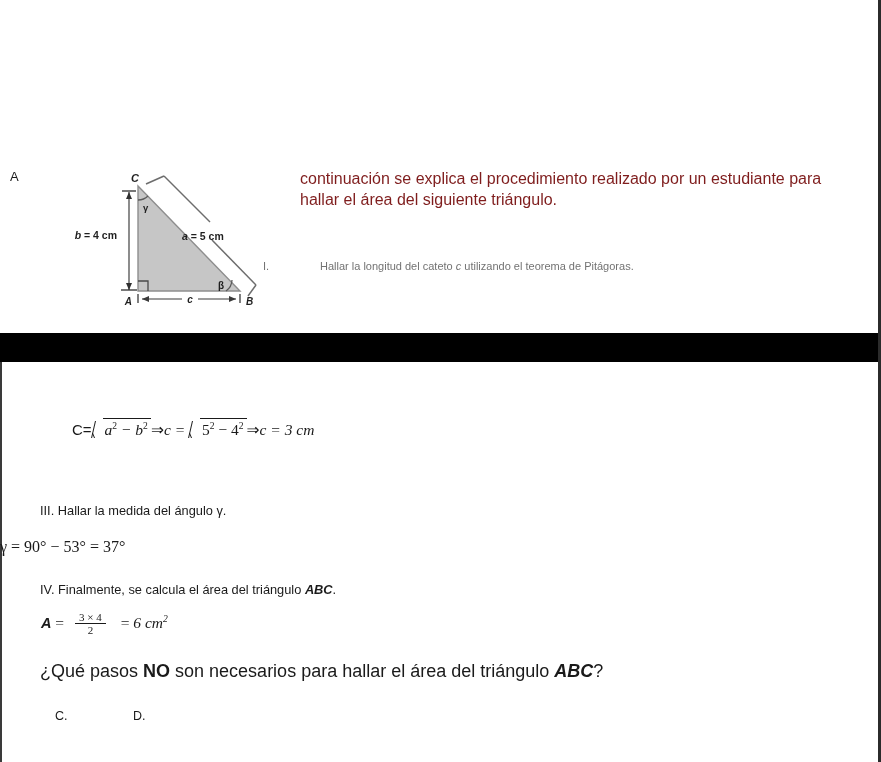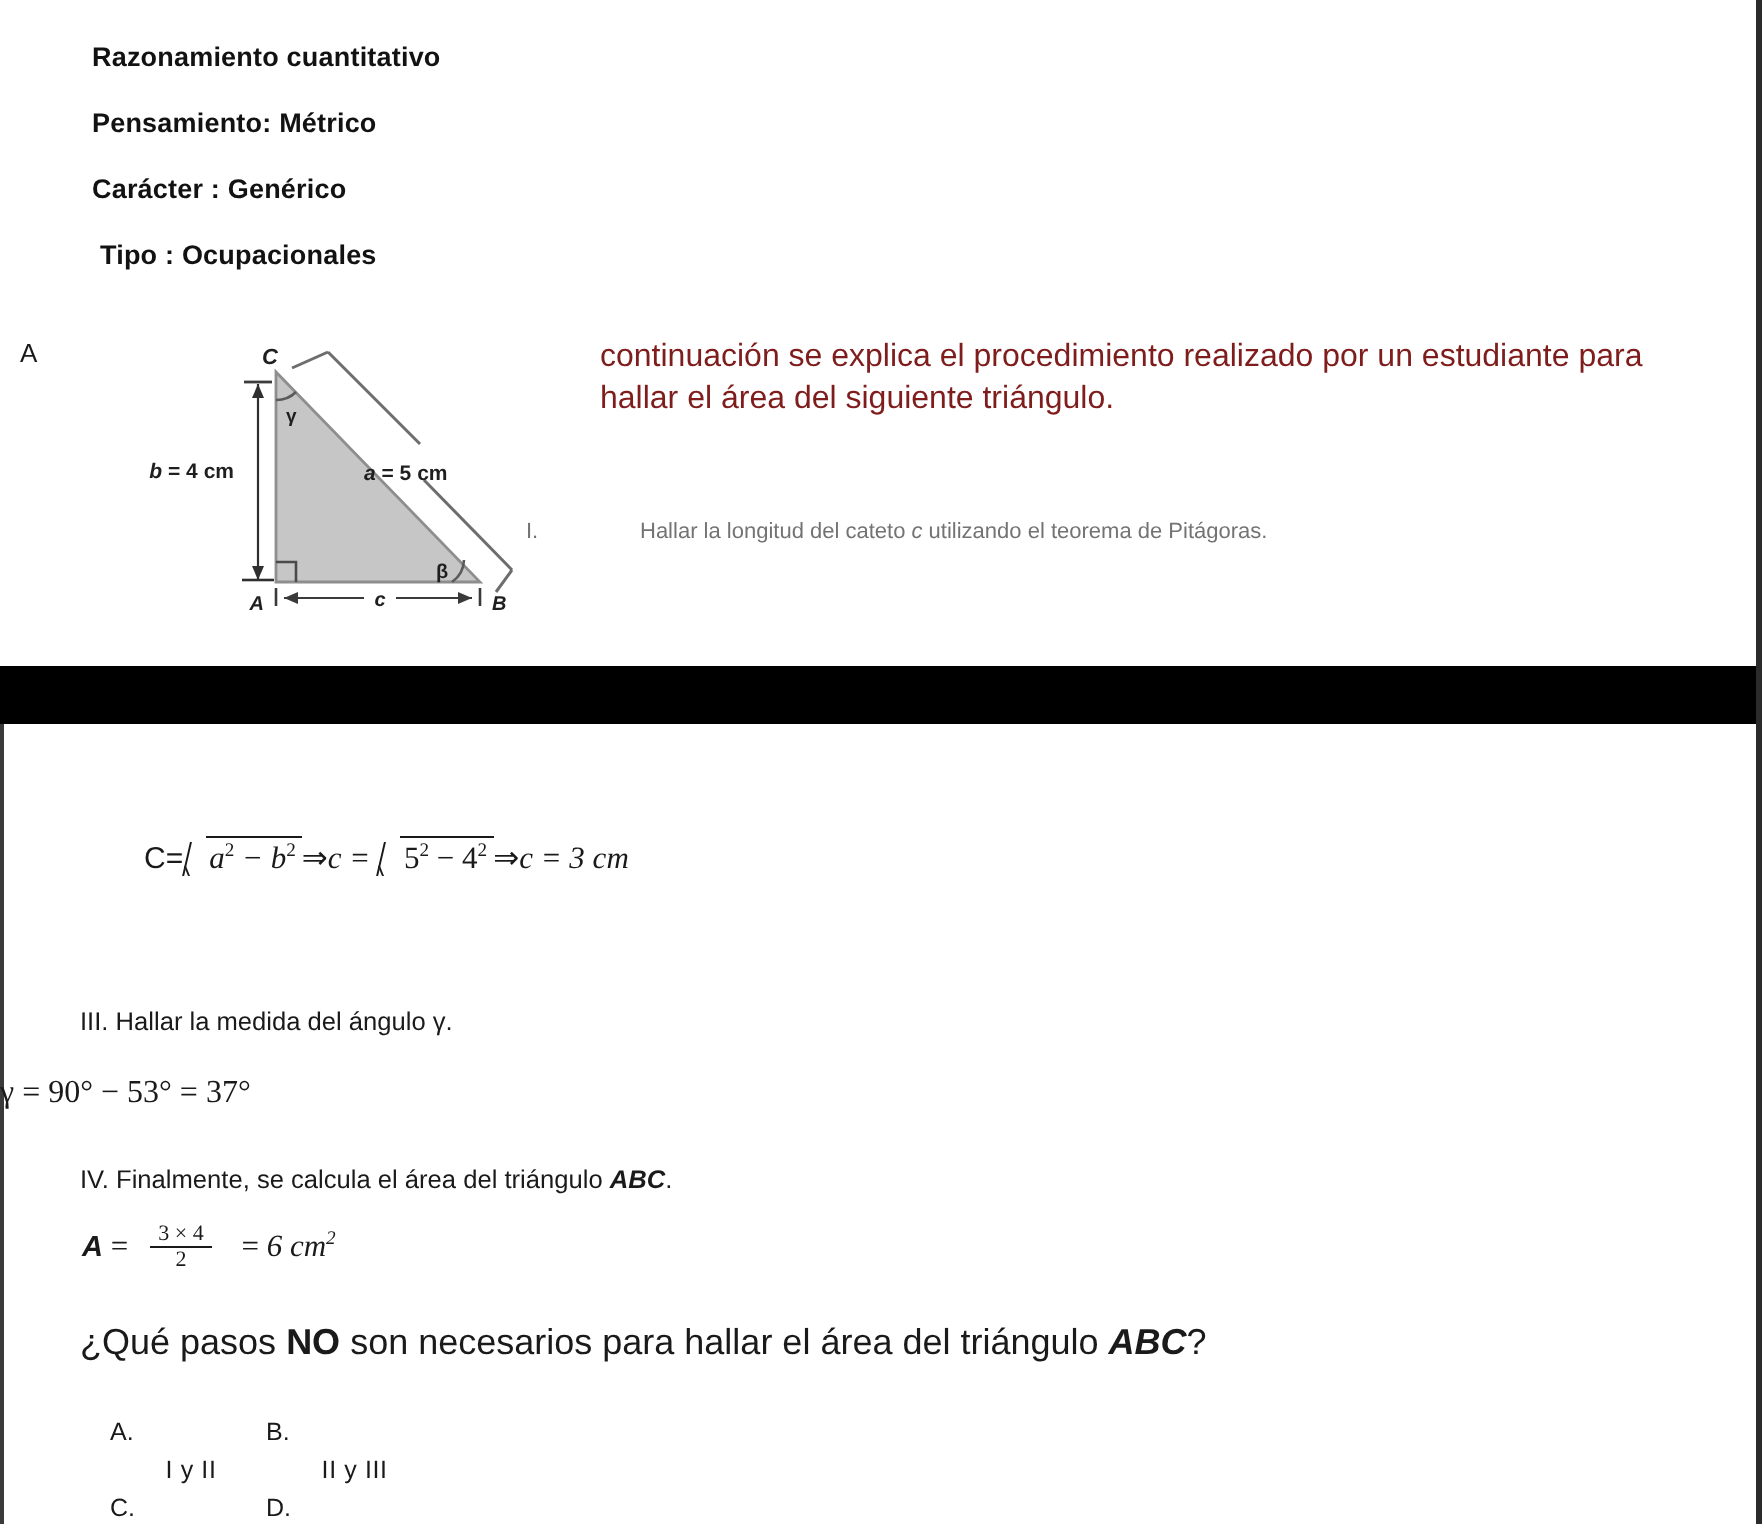--- a/index.html
+++ b/index.html
@@ -240,26 +240,20 @@
   }
   .opt-row { display: block; white-space: pre; }
   .opt-cell { display: inline-block; width: 78px; }
   .roman { letter-spacing: 0.3px; }
 </style>
 </head>
 <body>
 
 <div class="page">
 
-  <div class="header-block">
-    <div class="header-line">Razonamiento cuantitativo</div>
-    <div class="header-line">Pensamiento: Métrico</div>
-    <div class="header-line">Carácter : Genérico</div>
-    <div class="header-line indent">Tipo : Ocupacionales</div>
-  </div>
 
   <div class="orphan-a">A</div>
 
   <div class="figure">
     <svg width="210" height="140" viewBox="0 0 210 140">
 
       <polygon points="78,16 78,121 180,121" fill="#c6c6c6" stroke="#8e8e8e" stroke-width="1.4"></polygon>
 
       <polyline points="78,111 88,111 88,121" fill="none" stroke="#4a4a4a" stroke-width="1.3"></polyline>
 
@@ -330,21 +324,18 @@
     <span>=</span><span class="bigfrac"><span class="num-part">3 × 4</span><span class="den-part">2</span></span>
     <span>=</span>
     <span class="unit"><span>6 </span><span>cm</span><sup>2</sup></span>
   </div>
 
   <div class="step-line question">
     <span>¿Qué pasos </span><span style="font-weight:bold">NO</span><span> son necesarios para hallar el área del triángulo </span><span class="ital" style="font-weight:bold">ABC</span><span>?</span>
   </div>
 
   <div class="options">
-    <span class="opt-row"><span class="opt-cell"><span>A.</span>
-        <span class="roman">I y II</span></span><span class="opt-cell"><span>B.</span>
-        <span class="roman">II y III</span></span></span>
     <span class="opt-row"><span class="opt-cell"><span>C.</span>
         </span><span class="opt-cell"><span>D.</span>
         </span></span>
   </div>
 
 </div>
 
 </body></html>

